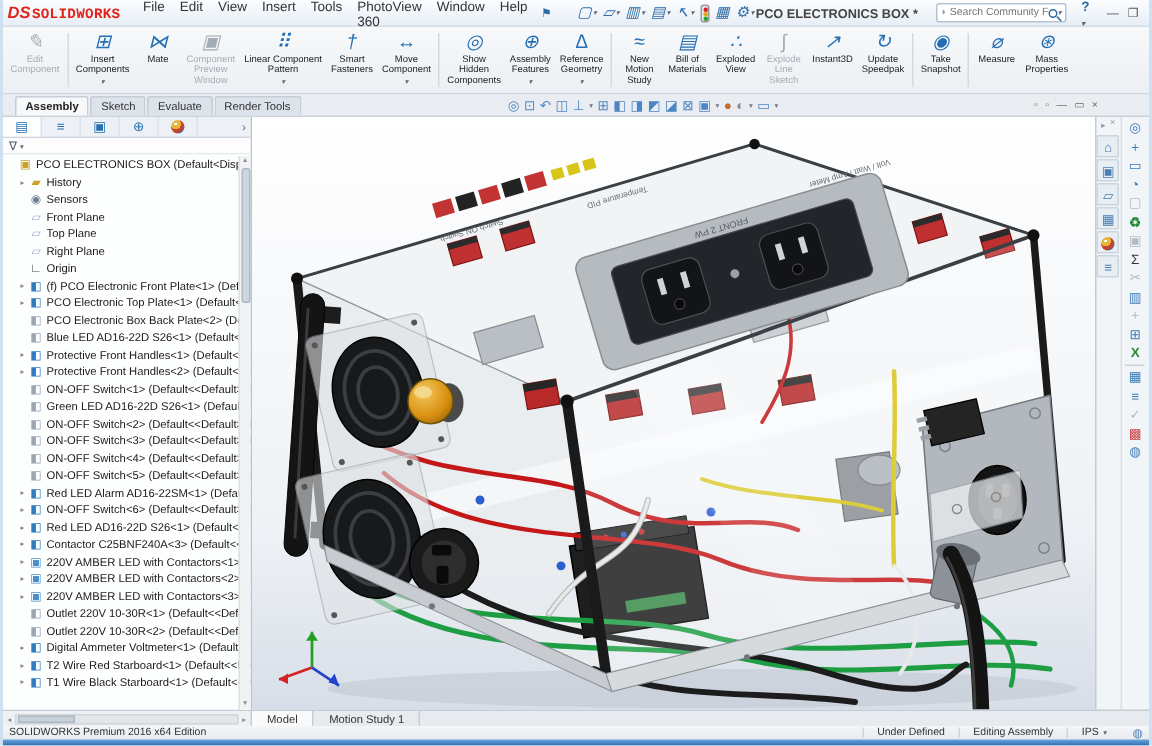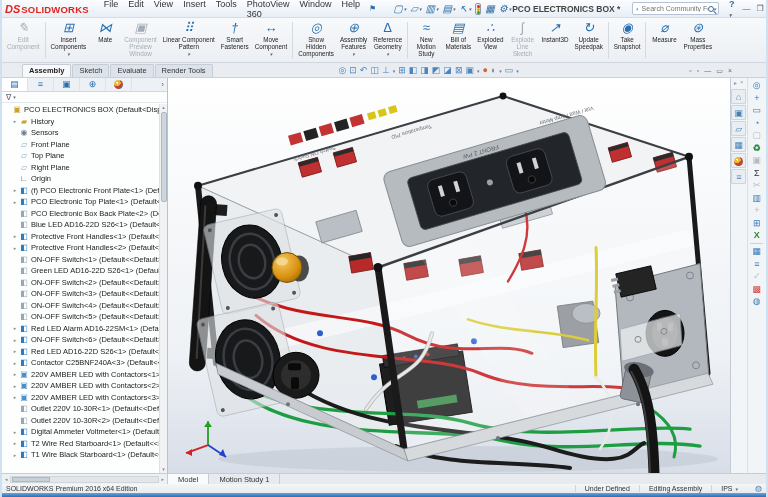--- a/index.html
+++ b/index.html
@@ -6,21 +6,21 @@
   html,body { width:768px; height:497px; overflow:hidden; }
   body { font-family: "Liberation Sans", sans-serif; background:#dfe6ee; }
   .win { width:768px; height:497px; display:flex; flex-direction:column; background:#eef2f7;
          border-left:2px solid #cfe0f0; border-right:2px solid #cfe0f0; }
 
   
   .titlebar { height:18px; display:flex; align-items:center; background:linear-gradient(#fbfdff,#e7eef6);
               border-bottom:1px solid #d4dce6; padding:0 3px; flex:0 0 auto; }
   .logo { display:flex; align-items:baseline; margin-right:10px; }
   .logo-mark { color:#e2231a; font-weight:bold; font-style:italic; font-size:11px; margin-right:1px; }
-  .logo-text { color:#e2231a; font-weight:bold; font-size:9.5px; letter-spacing:.2px; }
+  .logo-text { color:#e2231a; font-weight:bold; font-size:9.5px; letter-spacing:.2px;font-family:Liberation Mono, monospace; }
   .menus { display:flex;justify-content:flex-end; }
   .menus span { font-size:9px; color:#333; padding:0 5px; cursor:default; }
   .pin { color:#2e6da4; font-size:8px; margin:0 4px; }
   .qat { display:flex; align-items:center; gap:2px; margin-left:12px; }
   .qbtn { display:flex; align-items:center; color:#2e6da4; font-size:10px; line-height:10px; padding:0 1px; }
   .qbtn .caret { font-size:5px; color:#667; margin-left:1px; }
   .traffic { width:6px; height:12px; border-radius:2px; background:#e8e8e8; border:1px solid #999;
              position:relative; }
   .traffic:before { content:""; position:absolute; left:1px; top:1px; width:3px; height:3px; border-radius:50%;
              background:#d22; box-shadow:0 3px 0 #da2, 0 6px 0 #2a2; }
@@ -44,21 +44,21 @@
   .rbtn { display:flex; flex-direction:column; align-items:center; justify-content:flex-start;
           padding:2px 3px 0; min-width:32px; border-radius:2px; }
   .ric { font-size:13px; line-height:14px; color:#2470b3; }
   .rlbl { font-size:6.3px; line-height:7px; text-align:center; color:#222; white-space:pre-line; margin-top:1px; }
   .rdd { font-size:5px; color:#666; margin-top:1px; }
   .rbtn.dis .ric, .rbtn.dis .rlbl { color:#a4adb5; }
   .rsep { width:1px; background:#d3dae1; margin:3px 2px; }
 
   
   .subbar { height:15px; display:flex; align-items:flex-end; background:#e9edf2; border-bottom:1px solid #c9d1da; flex:0 0 auto; }
-  .ctabs { width:166px; display:flex; align-items:flex-end; padding-left:20px; flex:0 0 auto; }
+  .ctabs { width:166px; display:flex; align-items:flex-end; padding-left:8px; flex:0 0 auto; }
   .ctab { font-size:7.5px; color:#333; padding:1px 6px 2px; background:#dde3ea; border:1px solid #c6cdd6;
           border-bottom:none; border-radius:2px 2px 0 0; margin-right:1px; white-space:nowrap; }
   .ctab.active { background:#f6f8fa; font-weight:bold; color:#222; }
   .hud { flex:1; display:flex; justify-content:center; align-items:center; gap:3px; padding-bottom:2px; }
   .hicon { font-size:9px; line-height:9px; color:#4b86c2; }
   .hcaret { font-size:5px; color:#778; }
   .dctl { display:flex; gap:5px; align-items:center; margin-right:34px; padding-bottom:2px; }
   .dctl span { font-size:7px; color:#666; line-height:8px; }
 
   

